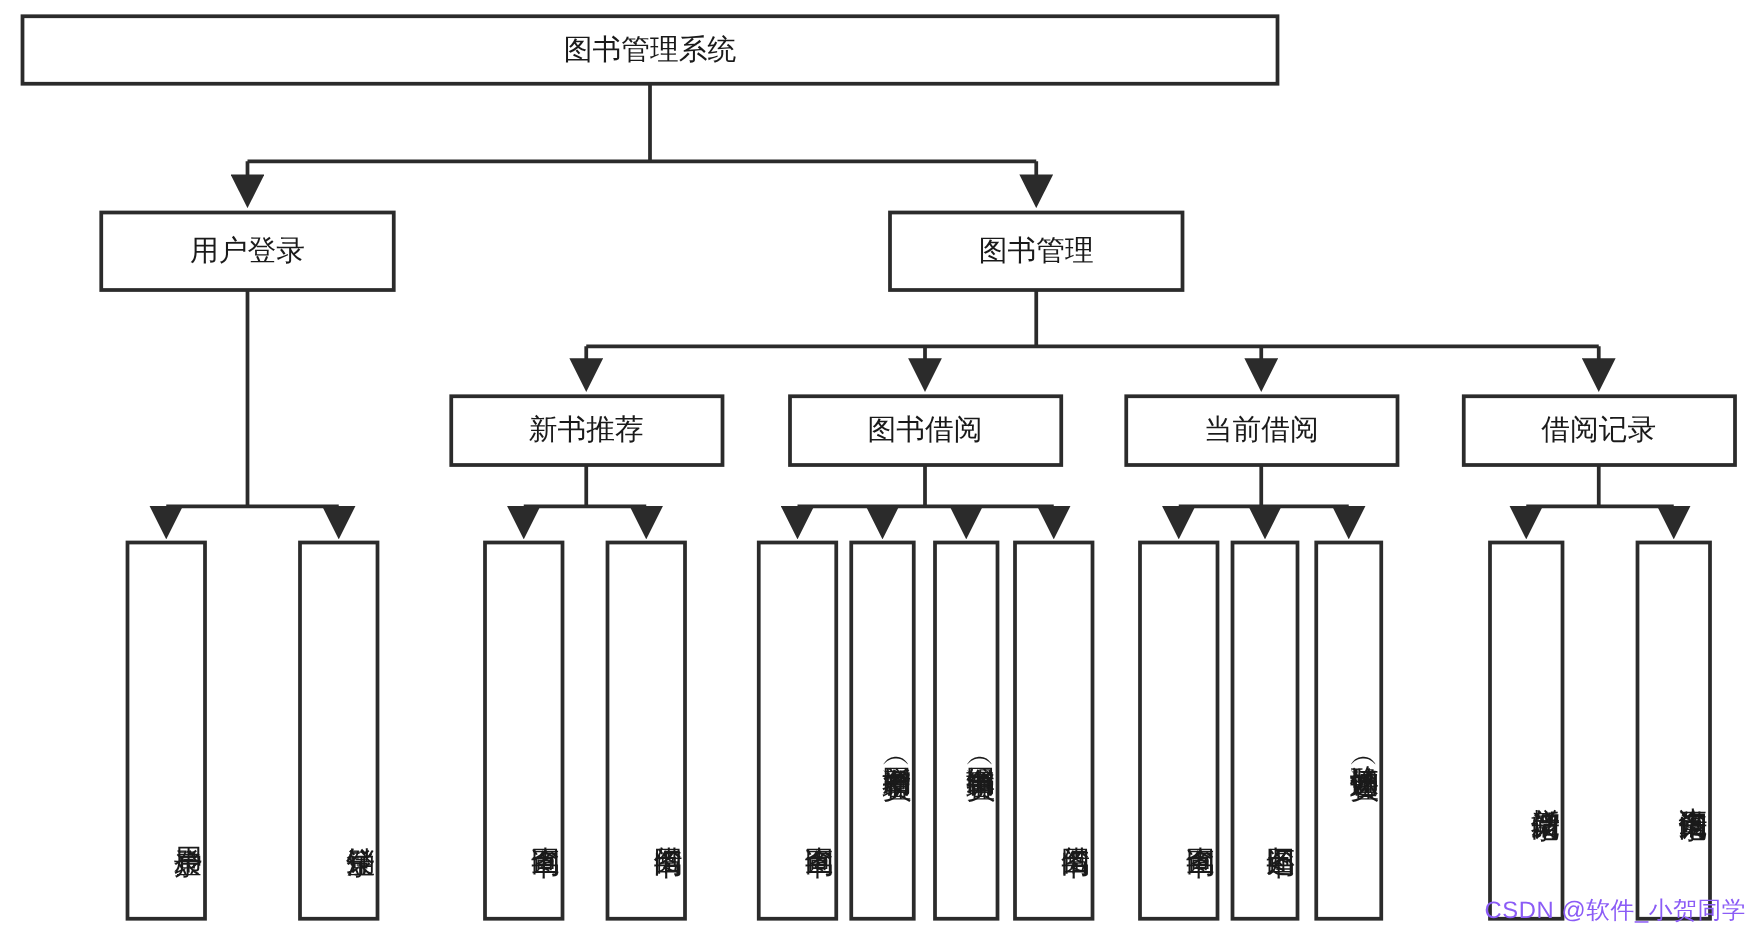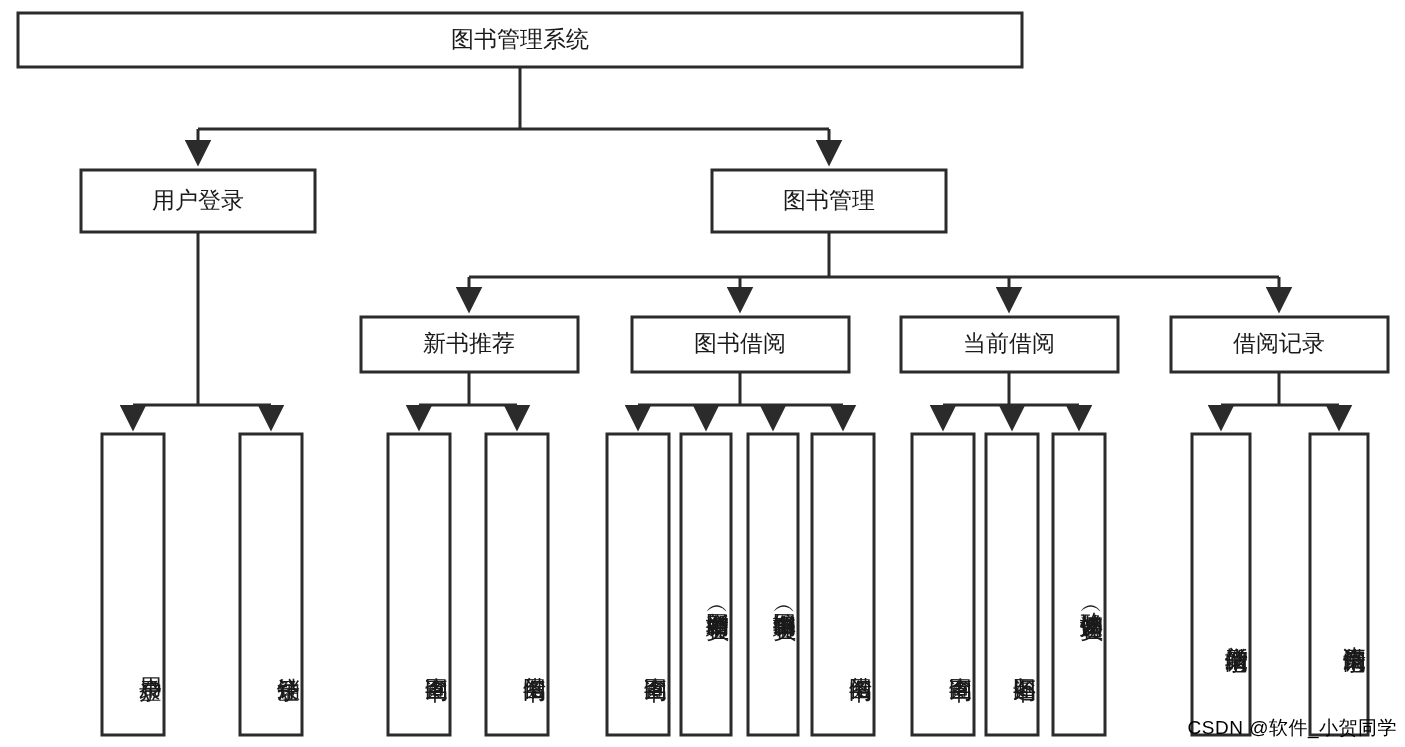--- a/index.html
+++ b/index.html
@@ -68,21 +68,21 @@
     justify-content: center;
     pointer-events: none;
     user-select: none;
   }
   .watermark {
     position: absolute;
     right: 8px;
     bottom: 6px;
     font-family: "Liberation Sans", "DejaVu Sans", sans-serif;
     font-size: 19px;
-    color: #000000;
+    color: #8b5cf6;
     letter-spacing: 0.5px;
     white-space: nowrap;
     user-select: none;
   }
 </style>
 </head>
 <body>
 
 <div id="diagram-root">
 

